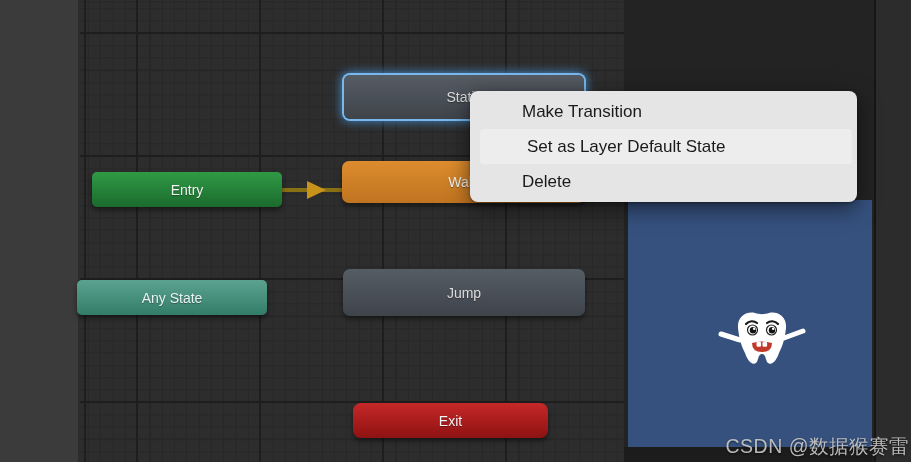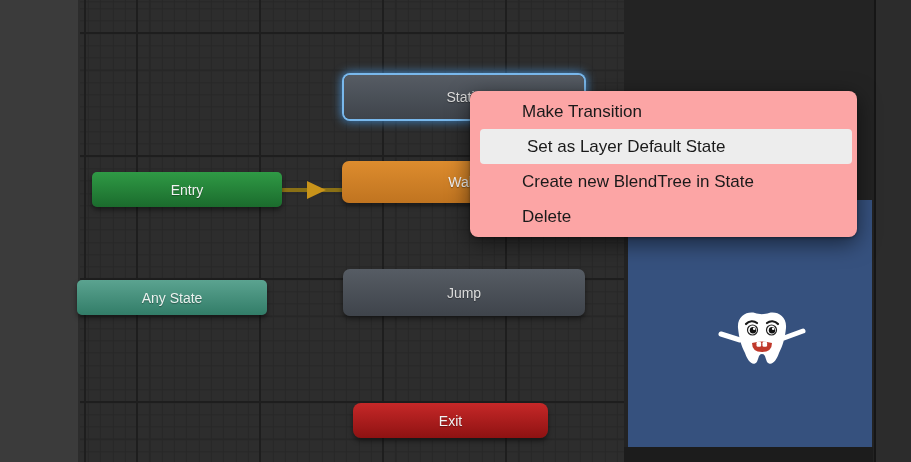--- a/index.html
+++ b/index.html
@@ -40,21 +40,21 @@
   .state-exit{left:353px;top:403px;width:195px;height:35px;background:linear-gradient(#c62828,#8e1212);border-radius:8px;}
 
   
   .transition-line{position:absolute;left:268px;top:188px;width:75px;height:4px;background:#8a7015;}
   .transition-head{position:absolute;left:307px;top:181px;width:0;height:0;
     border-left:19px solid #c8931a;border-top:9px solid transparent;border-bottom:9px solid transparent;}
 
   
   .context-menu{
     position:absolute;left:470px;top:91px;width:387px;
-    background:#fca5a5;border-radius:8px;padding:3px 0;
+    background:#e5e5e5;border-radius:8px;padding:3px 0;
     box-shadow:0 6px 22px rgba(0,0,0,.55),0 1px 3px rgba(0,0,0,.35);
     z-index:10;
   }
   .menu-item{
     height:35px;line-height:35px;margin:0 5px;padding-left:47px;
     font-size:17px;color:#1a1a1a;border-radius:4px;white-space:nowrap;
   }
   .menu-item.highlighted{background:#ededed;margin-left:10px;}
 
   
@@ -123,18 +123,18 @@
   <div class="state state-exit">
     <span>Exit</span>
   </div>
   <div class="state state-anystate">
     <span>Any State</span>
   </div>
 
   <div class="context-menu">
     <div class="menu-item">Make Transition</div>
     <div class="menu-item highlighted">Set as Layer Default State</div>
-    <div class="menu-item">Create new BlendTree in State</div>
     <div class="menu-item">Delete</div>
   </div>
 
+  <div class="watermark">CSDN @数据猴赛雷</div>
 
 </div>
 
 </body></html>

